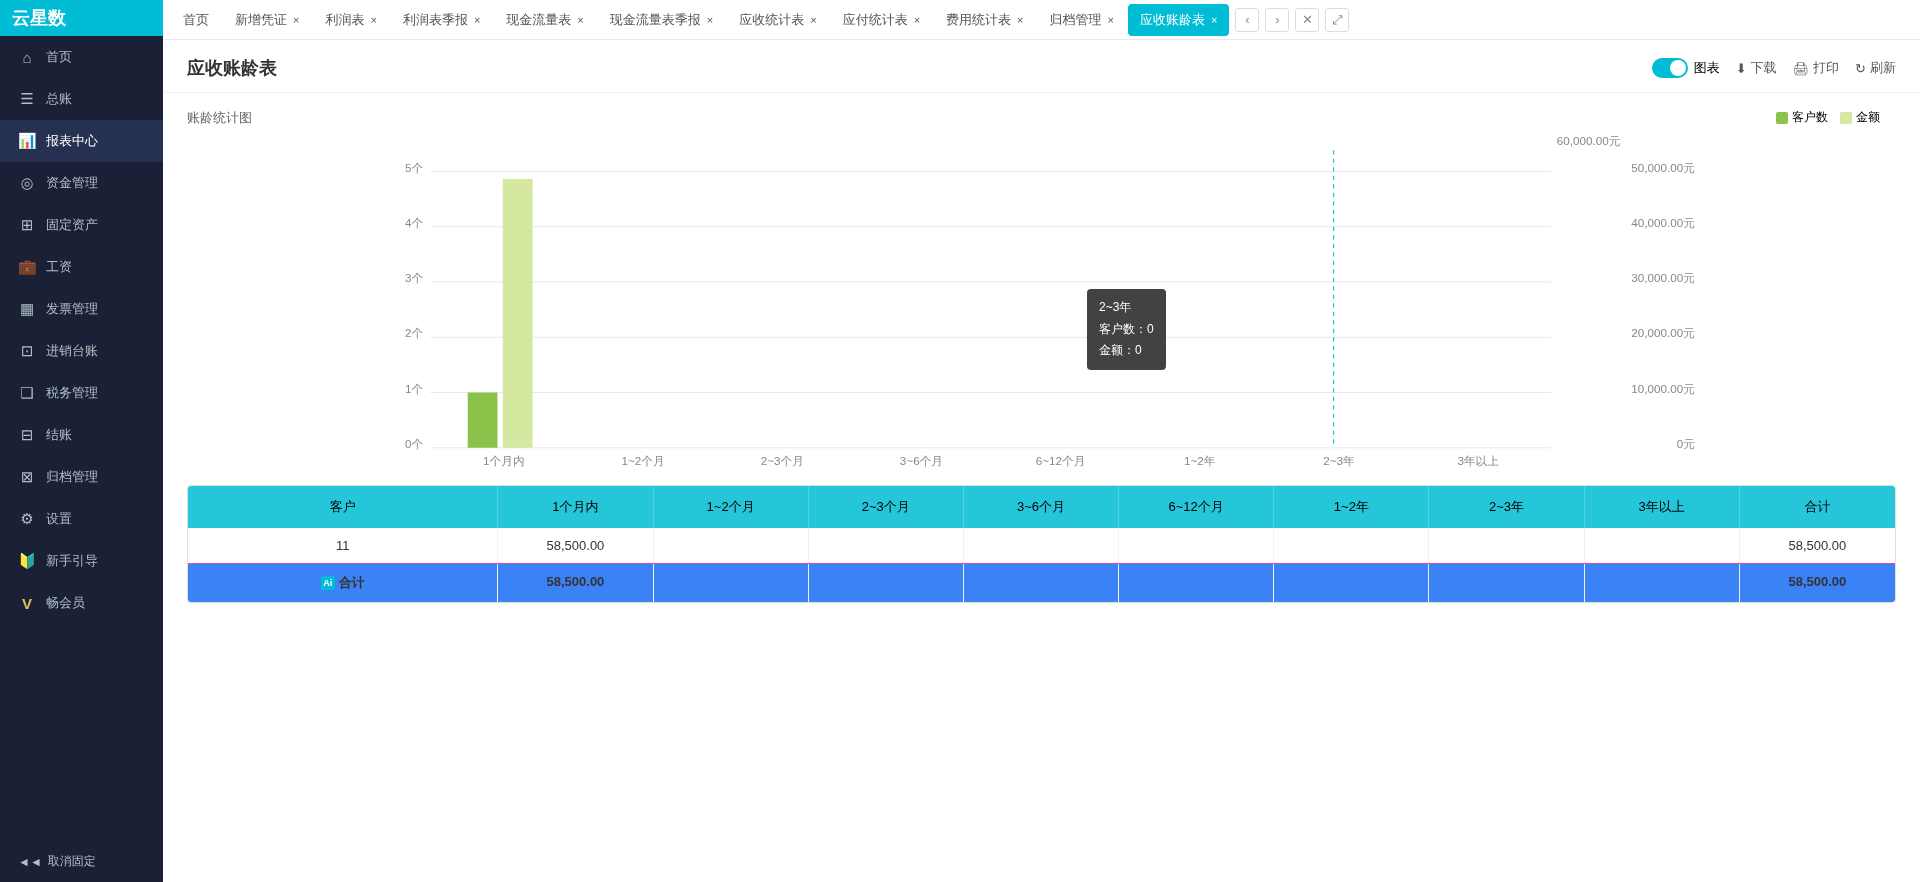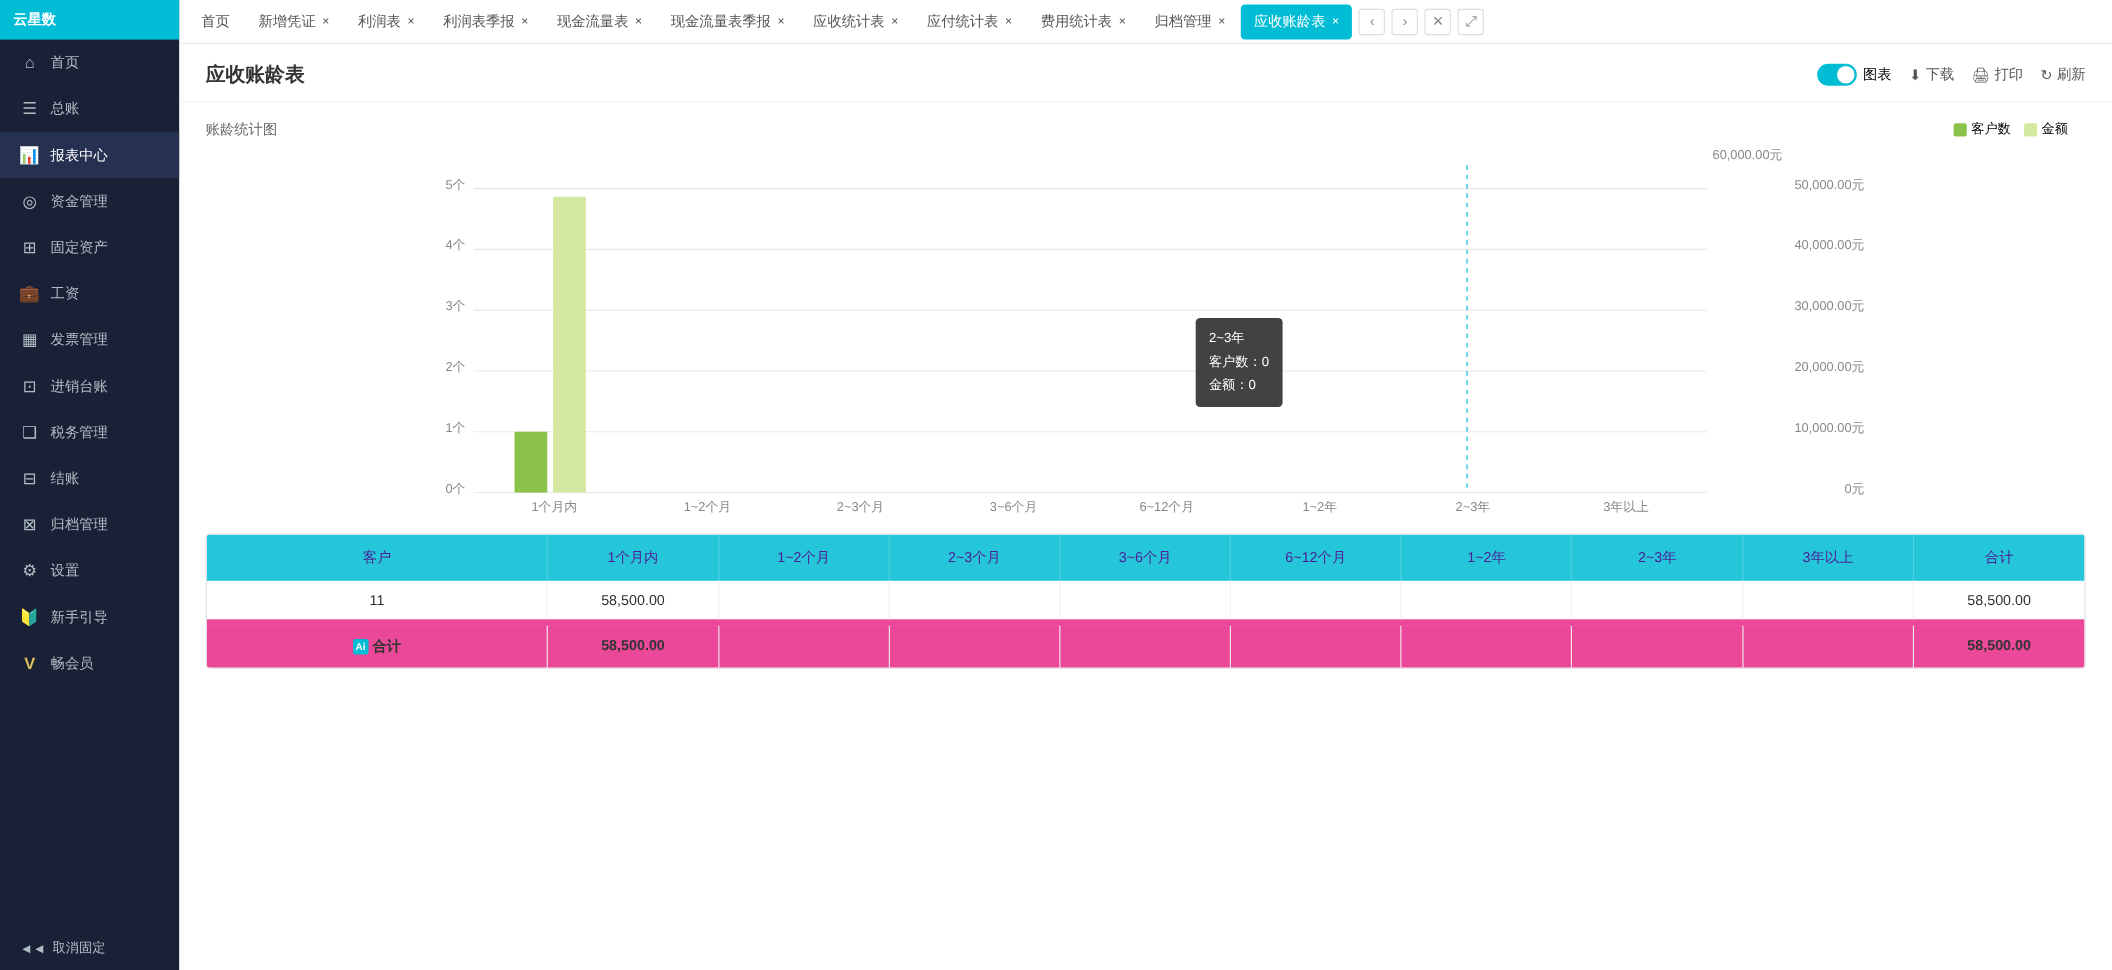--- a/index.html
+++ b/index.html
@@ -14,21 +14,21 @@
       flex-direction: column;
       flex-shrink: 0;
       height: 100%;
     }
     .sidebar-logo {
       background: #00bcd4;
       height: 36px;
       display: flex;
       align-items: center;
       padding: 0 12px;
-      font-size: 13px;
+      font-size: 18px;
       font-weight: bold;
       color: white;
     }
     .sidebar-item {
       display: flex;
       align-items: center;
       padding: 12px 18px;
       cursor: pointer;
       gap: 10px;
       font-size: 13px;
@@ -190,46 +190,46 @@
     .table-area {
       margin: 0 24px 24px;
       border: 1px solid #e0e0e0;
       border-radius: 4px;
       overflow: hidden;
     }
     .table-header {
       display: grid;
       grid-template-columns: 2fr 1fr 1fr 1fr 1fr 1fr 1fr 1fr 1fr 1fr;
       background: #26c6da;
-      color: #4c1d95;
+      color: #000000;
       font-size: 13px;
     }
     .th {
       padding: 12px 8px;
       text-align: center;
       border-right: 1px solid rgba(255,255,255,0.2);
     }
     .th:last-child { border-right: none; }
     .table-row {
       display: grid;
       grid-template-columns: 2fr 1fr 1fr 1fr 1fr 1fr 1fr 1fr 1fr 1fr;
-      border-bottom: 6px solid #ec4899;
+      border-bottom: 1px solid #ec4899;
       font-size: 13px;
     }
     .td {
       padding: 10px 8px;
       text-align: center;
       border-right: 1px solid #f0f0f0;
       color: #333;
     }
     .td:last-child { border-right: none; }
     .table-footer {
       display: grid;
       grid-template-columns: 2fr 1fr 1fr 1fr 1fr 1fr 1fr 1fr 1fr 1fr;
-      background: #ec4899;
+      background: #3b82f6;
       font-size: 13px;
       font-weight: bold;
     }
     .tf {
       padding: 10px 8px;
       text-align: center;
       border-right: 1px solid #f0f0f0;
       color: #333;
     }
     .tf:last-child { border-right: none; }

